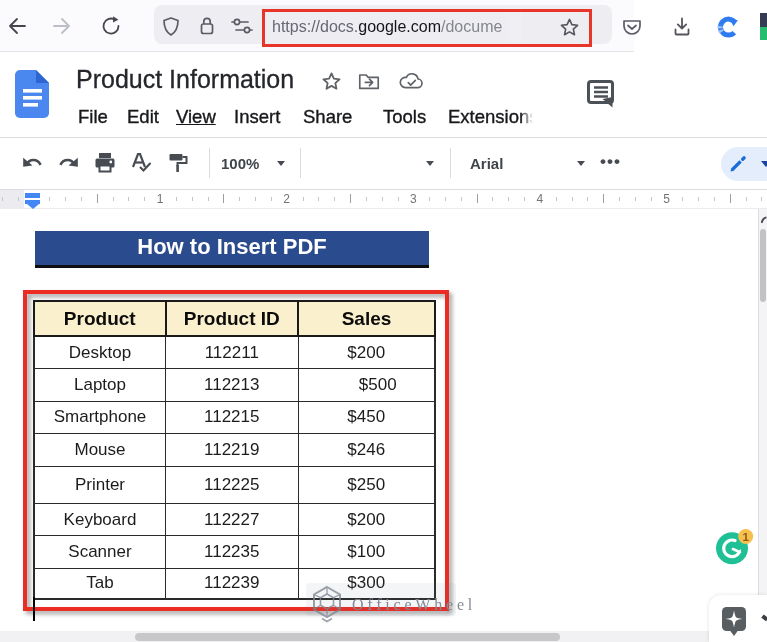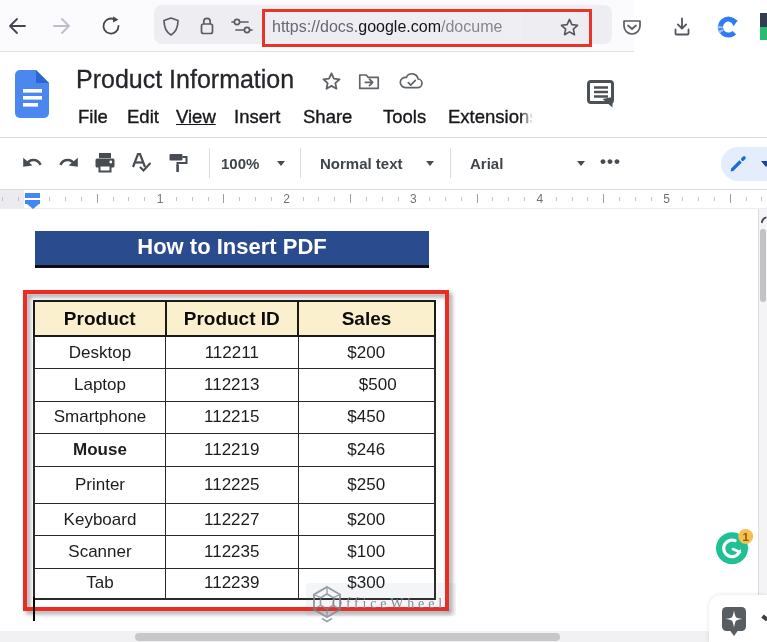--- a/index.html
+++ b/index.html
@@ -150,21 +150,20 @@
   <svg class="abs" style="left:168px;top:14px" width="21" height="21" viewBox="0 0 21 21">
     <rect x="1.5" y="2" width="13" height="6.5" rx="1" fill="#474c52"></rect>
     <path d="M14.5 5 h4 v6 h-9 v3" stroke="#474c52" stroke-width="2" fill="none"></path>
     <rect x="8.3" y="13" width="2.6" height="7" fill="#474c52"></rect>
   </svg>
 
   <div class="abs" style="left:209px;top:10px;width:1px;height:30px;background:#dadce0;"></div>
   <div class="abs" style="left:221px;top:0px;height:51px;line-height:51px;font-size:15px;font-weight:600;color:#40454a;">100%</div>
   <div class="abs" style="left:277px;top:23px;width:0;height:0;border:4.5px solid transparent;border-top:5.5px solid #474c52;"></div>
   <div class="abs" style="left:300px;top:10px;width:1px;height:30px;background:#dadce0;"></div>
-  <div class="abs" style="left:320px;top:0px;height:51px;line-height:51px;font-size:15px;font-weight:600;color:#40454a;">Normal text</div>
   <div class="abs" style="left:426px;top:23px;width:0;height:0;border:4.5px solid transparent;border-top:5.5px solid #474c52;"></div>
   <div class="abs" style="left:450px;top:10px;width:1px;height:30px;background:#dadce0;"></div>
   <div class="abs" style="left:470px;top:0px;height:51px;line-height:51px;font-size:15px;font-weight:600;color:#40454a;">Arial</div>
   <div class="abs" style="left:577px;top:23px;width:0;height:0;border:4.5px solid transparent;border-top:5.5px solid #474c52;"></div>
   <div class="abs" style="left:600px;top:0px;height:51px;line-height:48px;font-size:17px;letter-spacing:1px;color:#474c52;font-weight:bold;">•••</div>
 
   <div class="abs" style="left:721px;top:9px;width:46px;height:34px;background:#e3edfc;border-radius:17px 0 0 17px;">
     <svg class="abs" style="left:7px;top:7px" width="20" height="20" viewBox="0 0 20 20">
       <path d="M4.6 15.4 L12.6 7.4" stroke="#1a6dd8" stroke-width="3.4"></path>
       <path d="M2.6 17.4 L3.3 13.7 L6.3 16.7 Z" fill="#1a6dd8"></path>
@@ -267,21 +266,21 @@
           <td style="border:1.5px solid #2a2a2a;border-left-width:2px;">Laptop</td>
           <td style="border:1.5px solid #2a2a2a;">112213</td>
           <td style="border:1.5px solid #2a2a2a;border-right-width:2px;padding-left:24px;">$500</td>
         </tr>
     <tr style="height:32.6px">
           <td style="border:1.5px solid #2a2a2a;border-left-width:2px;">Smartphone</td>
           <td style="border:1.5px solid #2a2a2a;">112215</td>
           <td style="border:1.5px solid #2a2a2a;border-right-width:2px;">$450</td>
         </tr>
     <tr style="height:32.6px">
-          <td style="border:1.5px solid #2a2a2a;border-left-width:2px;font-weight:bold;">Mouse</td>
+          <td style="border:1.5px solid #2a2a2a;border-left-width:2px;">Mouse</td>
           <td style="border:1.5px solid #2a2a2a;">112219</td>
           <td style="border:1.5px solid #2a2a2a;border-right-width:2px;">$246</td>
         </tr>
     <tr style="height:37px">
           <td style="border:1.5px solid #2a2a2a;border-left-width:2px;">Printer</td>
           <td style="border:1.5px solid #2a2a2a;">112225</td>
           <td style="border:1.5px solid #2a2a2a;border-right-width:2px;">$250</td>
         </tr>
     <tr style="height:32.6px">
           <td style="border:1.5px solid #2a2a2a;border-left-width:2px;">Keyboard</td>
@@ -306,21 +305,21 @@
 
   <div class="abs" style="left:33px;top:388px;width:2px;height:24px;background:#000;"></div>
 
   <div class="abs" style="left:306px;top:374px;width:150px;height:33px;background:rgba(120,125,135,0.08);border-radius:3px;"></div>
   <svg class="abs" style="left:310px;top:375px;opacity:0.75" width="34" height="40" viewBox="0 0 34 40">
     <path d="M17 3 L30 10.5 V25.5 L17 33 L4 25.5 V10.5 Z" stroke="#7d828f" stroke-width="2" fill="none"></path>
     <path d="M17 10 L23.5 13.7 V21.3 L17 25 L10.5 21.3 V13.7 Z" stroke="#7d828f" stroke-width="1.6" fill="none"></path>
     <path d="M17 3 V10 M30 10.5 L23.5 13.7 M30 25.5 L23.5 21.3 M17 33 V25 M4 25.5 L10.5 21.3 M4 10.5 L10.5 13.7" stroke="#7d828f" stroke-width="1.3" fill="none"></path>
     <path d="M12 34.5 L17 37.5 L22 34.5" stroke="#7d828f" stroke-width="1.6" fill="none"></path>
   </svg>
-  <div class="abs" style="left:332px;top:387px;font-family:'Liberation Serif',serif;font-size:14px;letter-spacing:3.8px;color:#848a97;opacity:1;">OfficeWheel</div>
+  <div class="abs" style="left:352px;top:387px;font-family:'Liberation Serif',serif;font-size:16px;letter-spacing:3.8px;color:#848a97;opacity:1;">OfficeWheel</div>
 
   <svg class="abs" style="left:714px;top:320px" width="42" height="40" viewBox="0 0 42 40">
     <circle cx="18" cy="19.3" r="16" fill="#1fc095"></circle>
     <path d="M21.0 11.6 A 8.3 8.3 0 1 0 25.3 23.2" stroke="#fff" stroke-width="3.2" fill="none" stroke-linecap="round"></path>
     <path d="M18.9 20.0 L23.4 22.0" stroke="#fff" stroke-width="2.6" stroke-linecap="round"></path>
     <path d="M26.9 20.3 L27.2 24.3 L23.4 22.1 Z" fill="#fff"></path>
     <circle cx="31.7" cy="7.5" r="7.5" fill="#f6c04e"></circle>
     <text x="31.7" y="11.6" font-size="11.5" font-weight="bold" fill="#8a5a17" text-anchor="middle" font-family="Liberation Sans">1</text>
   </svg>
 

